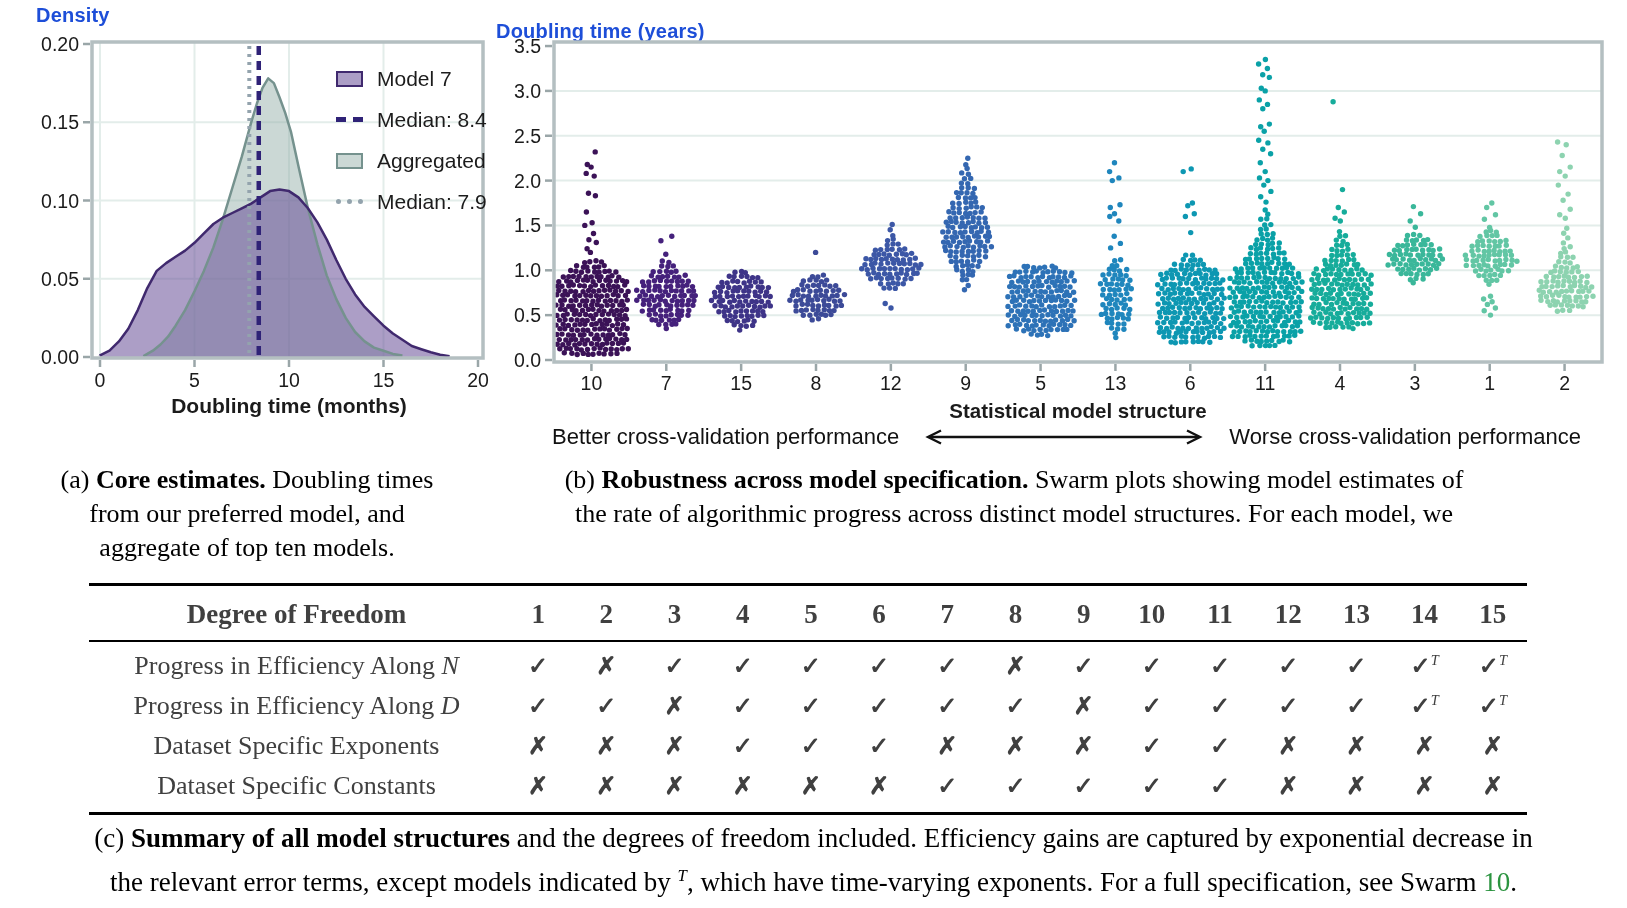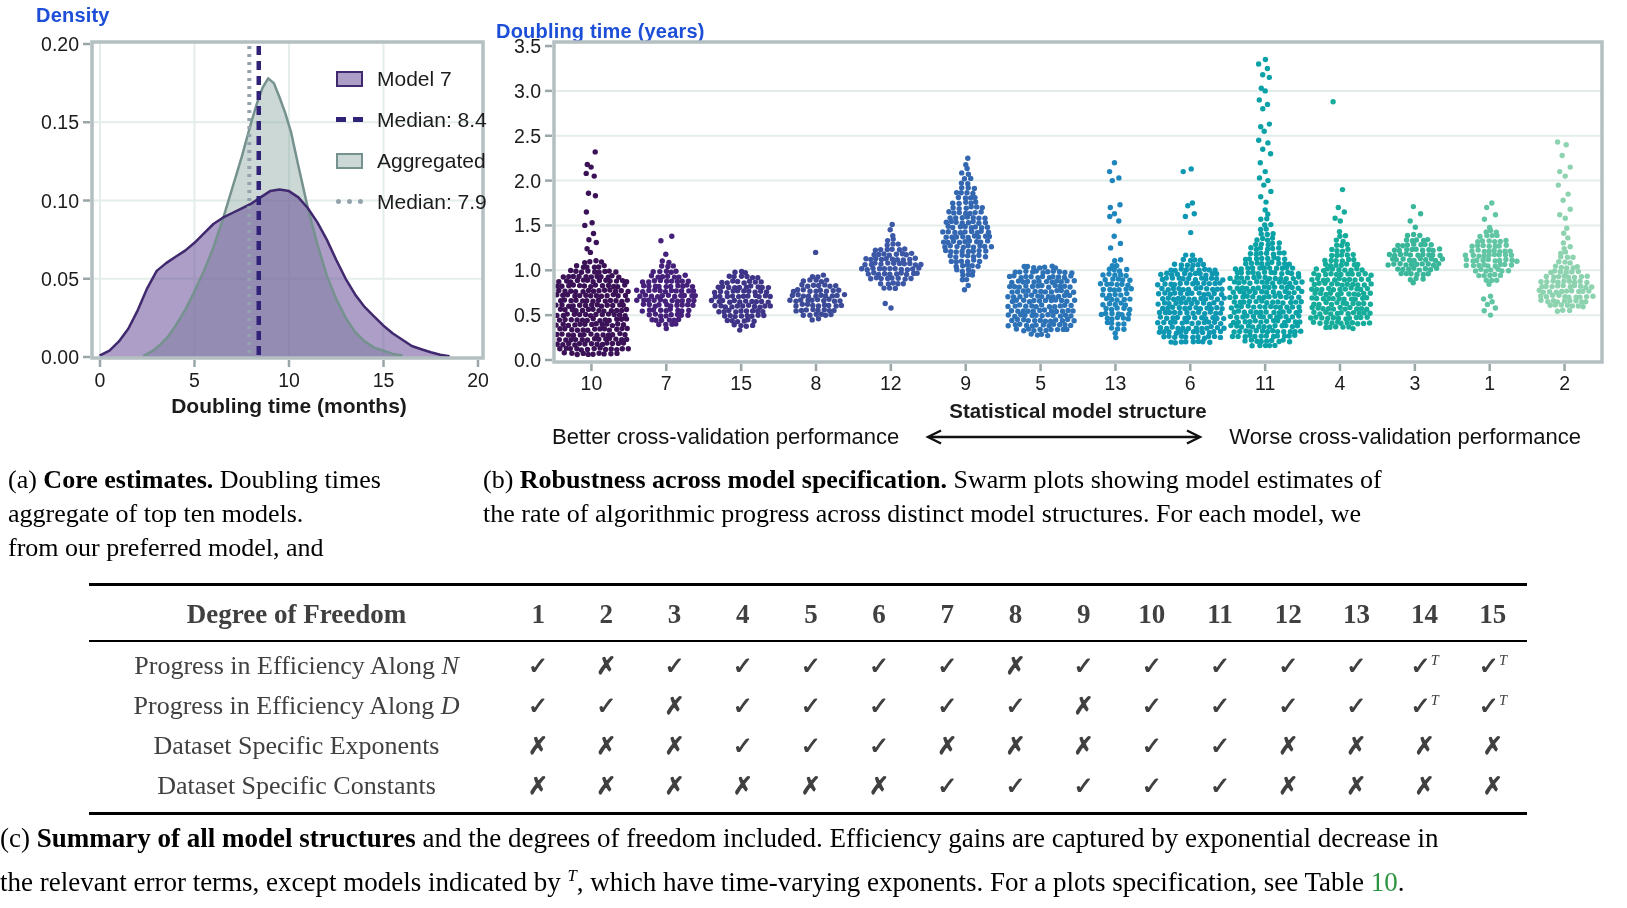--- a/index.html
+++ b/index.html
@@ -18,21 +18,21 @@
   .sw-area-green{background:rgba(152,178,172,0.5);border:2.5px solid #75928e;}
   .sw-line{height:0;border:none;margin-right:14px;width:27px;flex:0 0 auto;}
   .sw-dash-purple{border-top:5px dashed #2f2277;}
   .sw-dot-gray{border-top:5px dotted #93a3ad;}
   .legend-label{font-size:21px;color:#1c1c1c;}
   
   #swarm-annotation{position:absolute;left:490px;top:424px;width:1137px;display:flex;align-items:center;padding-left:62px;box-sizing:border-box;}
   .annotation-text{font-size:22px;color:#111;white-space:nowrap;}
   #annotation-arrow{margin:0 20px;flex:0 0 auto;}
   
-  .caption{position:absolute;font-family:"Liberation Serif",serif;color:#000;}
+  .caption{position:absolute;font-family:"Liberation Serif",serif;color:#000;text-align:center;}
   #caption-a{left:8px;top:463px;width:478px;font-size:26px;line-height:34px;}
   #caption-b{left:483px;top:463px;width:1062px;font-size:26px;line-height:34px;}
   #caption-c{left:0px;top:820px;width:1627px;font-size:27px;line-height:37px;}
   .caption sup{font-size:0.62em;}
   
   #table-wrap{position:absolute;left:89px;top:583px;width:1438px;}
   #dof-table{border-collapse:collapse;width:1438px;table-layout:fixed;font-family:"Liberation Serif",serif;font-size:26px;color:#404040;}
   #dof-table th,#dof-table td{text-align:center;padding:0;}
   #dof-table thead th{border-top:3px solid #000;border-bottom:2px solid #000;padding:13px 0 10px 0;font-size:27px;font-weight:bold;}
   #dof-table td{padding:5px 0;}
@@ -2114,22 +2114,22 @@
     <svg id="annotation-arrow" width="290" height="18">
       <line x1="10" y1="9" x2="280" y2="9" stroke="#111" stroke-width="2.4"></line>
       <polyline points="22,2.5 9,9 22,15.5" fill="none" stroke="#111" stroke-width="2.4"></polyline>
       <polyline points="268,2.5 281,9 268,15.5" fill="none" stroke="#111" stroke-width="2.4"></polyline>
     </svg>
     <span class="annotation-text">Worse cross-validation performance</span>
   </div>
 
   <div id="caption-a" class="caption">
       <div><span>(a) </span><span style="font-weight: bold;">Core estimates.</span><span> Doubling times</span></div>
+      <div><span>from our preferred model, and</span></div>
       <div><span>aggregate of top ten models.</span></div>
-      <div><span>from our preferred model, and</span></div>
     </div>
   <div id="caption-b" class="caption">
       <div><span>(b) </span><span style="font-weight: bold;">Robustness across model specification.</span><span> Swarm plots showing model estimates of</span></div>
       <div><span>the rate of algorithmic progress across distinct model structures. For each model, we</span></div>
     </div>
 
   <div id="table-wrap">
     <table id="dof-table">
         <colgroup>
           <col style="width: 415px;">
@@ -2241,16 +2241,16 @@
             <td><span class="mark">✗</span></td>
             <td><span class="mark">✗</span></td>
             <td><span class="mark">✗</span></td>
           </tr>
         </tbody>
       </table>
   </div>
 
   <div id="caption-c" class="caption">
       <div><span>(c) </span><span style="font-weight: bold;">Summary of all model structures</span><span> and the degrees of freedom included. Efficiency gains are captured by exponential decrease in</span></div>
-      <div><span>the relevant error terms, except models indicated by </span><sup style="font-style: italic;">T</sup><span>, which have time-varying exponents. For a plots specification, see Table </span><span style="color: rgb(44, 148, 64);">10</span><span>.</span></div>
+      <div><span>the relevant error terms, except models indicated by </span><sup style="font-style: italic;">T</sup><span>, which have time-varying exponents. For a full specification, see Swarm </span><span style="color: rgb(44, 148, 64);">10</span><span>.</span></div>
     </div>
 
 </div>
 
 </body></html>

